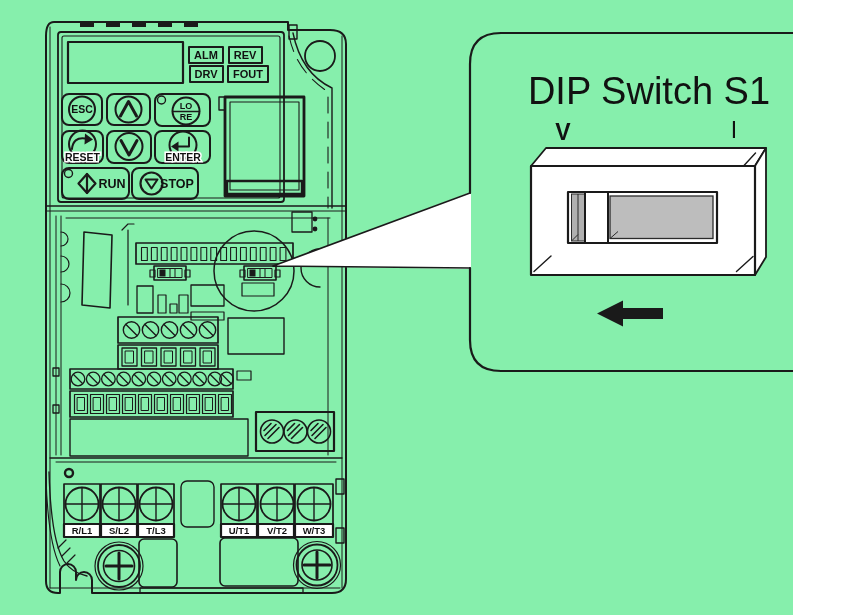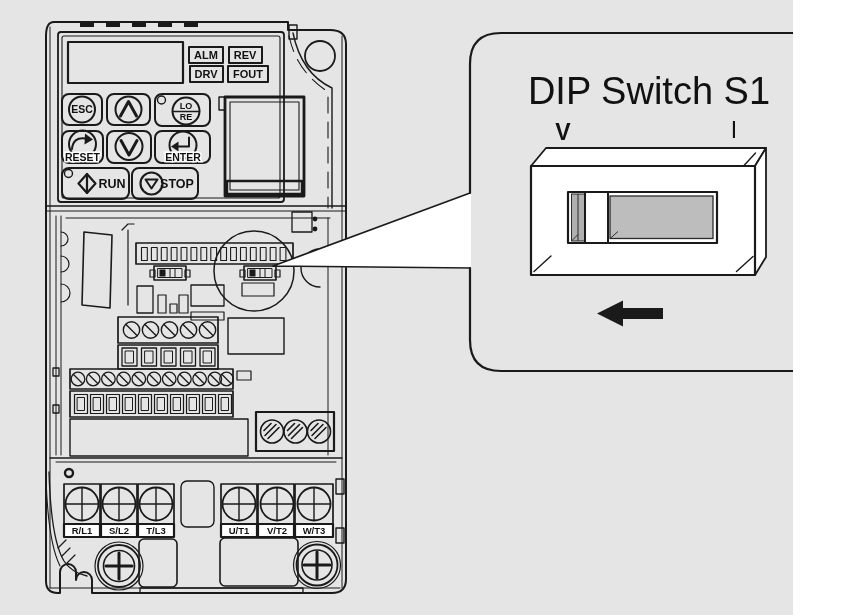--- a/index.html
+++ b/index.html
@@ -1,16 +1,16 @@
 <!DOCTYPE html>
 <html><head>
 <meta charset="utf-8">
 <style>
   html,body{margin:0;padding:0;background:#fff;}
-  .stage{position:relative;width:793px;height:615px;background:#e5e5e5;overflow:hidden;}
+  .stage{position:relative;width:793px;height:615px;background:#86efac;overflow:hidden;}
   svg{display:block;}
   svg text{font-family:"Liberation Sans","DejaVu Sans",sans-serif;fill:#111;}
   .ln{fill:none;stroke:#1a1a1a;stroke-width:1.5;stroke-linejoin:round;stroke-linecap:round;}
   .w1{stroke-width:1;}.w11{stroke-width:1.1;}.w12{stroke-width:1.2;}.w13{stroke-width:1.3;}
   .w14{stroke-width:1.4;}.w16{stroke-width:1.6;}.w17{stroke-width:1.7;}.w18{stroke-width:1.8;}
   .w2{stroke-width:2;}.w22{stroke-width:2.2;}.w24{stroke-width:2.4;}.w28{stroke-width:2.8;}
   .w3{stroke-width:3;}
   .wht{fill:#ffffff;}
   .blk{fill:#1a1a1a;stroke:none;}
   .lbl{font-weight:bold;}

